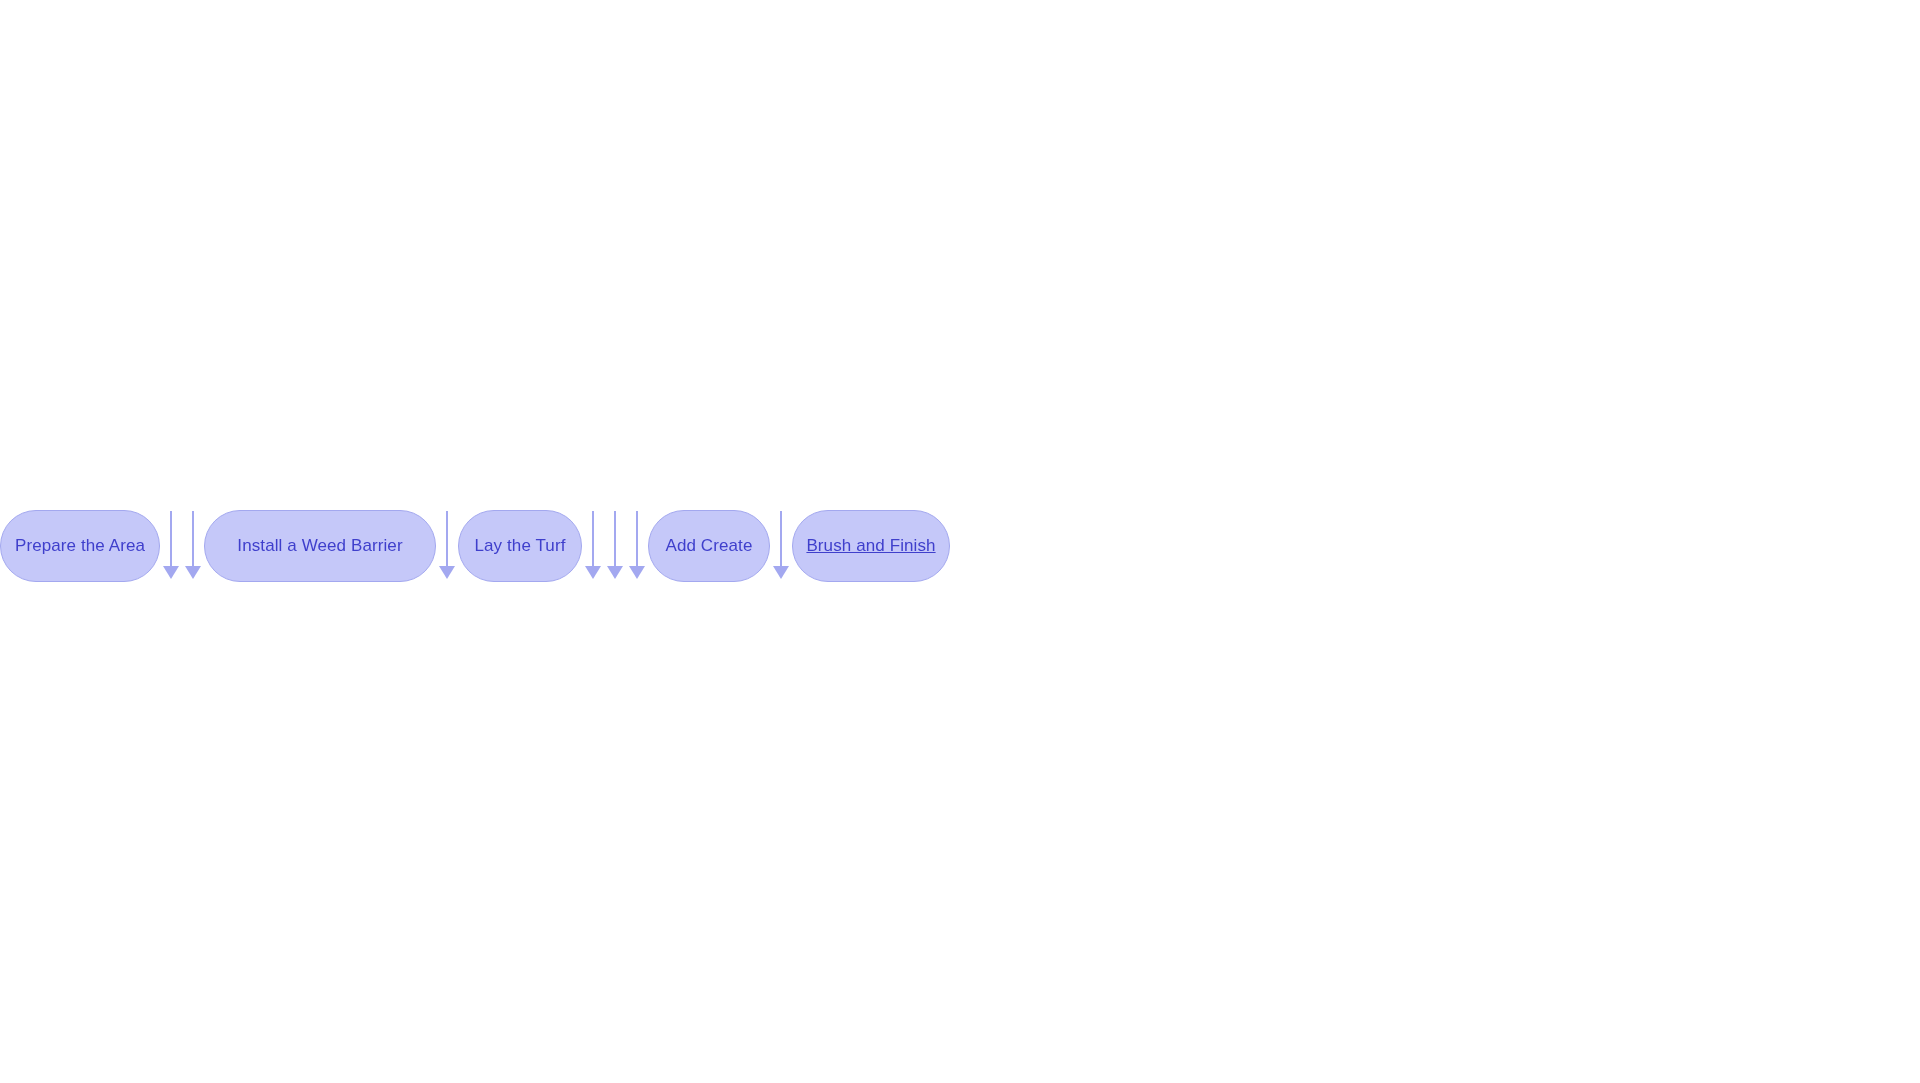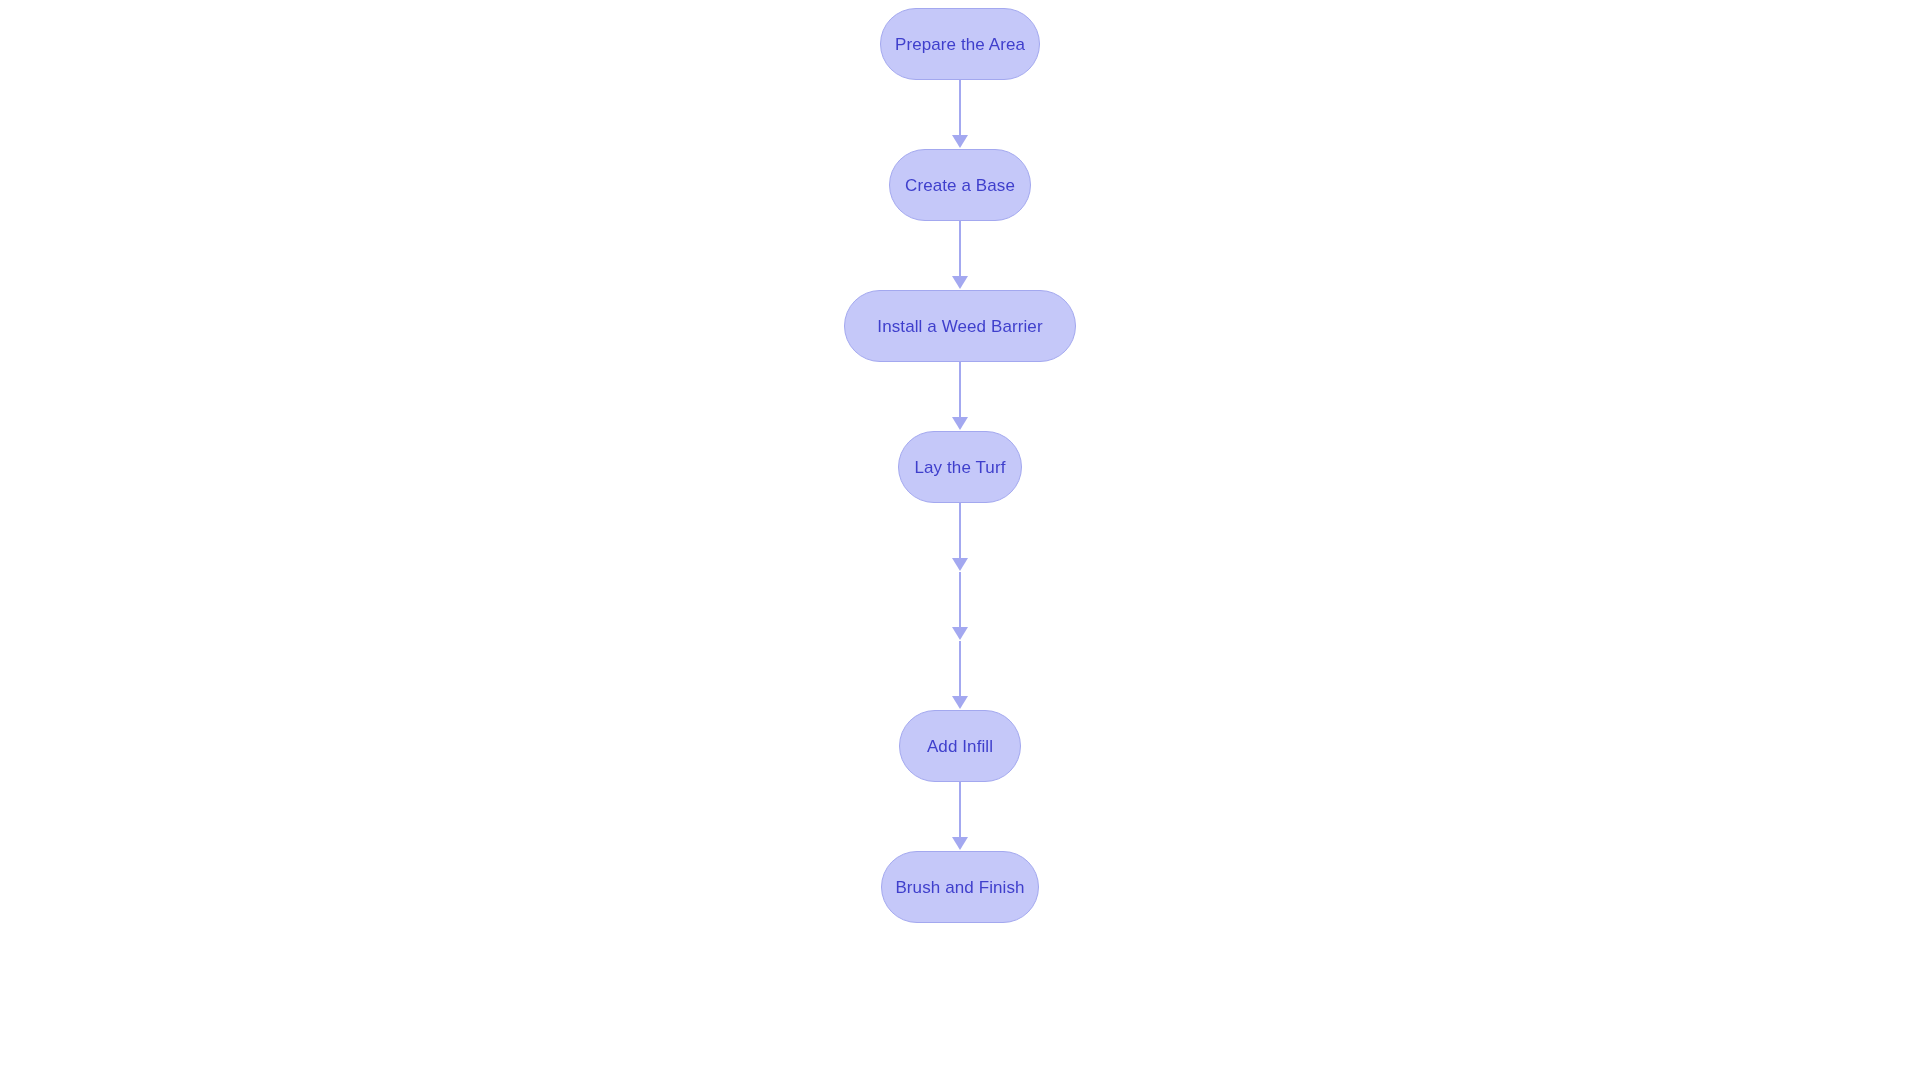--- a/index.html
+++ b/index.html
@@ -22,21 +22,20 @@
     background: #ffffff;
   }
 
   .flow-column {
     position: absolute;
     left: 0;
     top: 0;
     width: 1920px;
     height: 1083px;
     display: flex;
-    flex-direction: column;
     align-items: center;
     justify-content: flex-start;
     padding-top: 8px;
     box-sizing: border-box;
   }
 
   .flow-node {
     box-sizing: border-box;
     height: 72px;
     border-radius: 36px;
@@ -88,23 +87,20 @@
 
     <div class="flow-node" style="width: 160px;">
       <span>Prepare the Area</span>
     </div>
 
     <div class="flow-connector">
       <div class="connector-line"></div>
       <div class="connector-head"></div>
     </div>
 
-    <div class="flow-node" style="width: 142px;">
-      <span>Create a Base</span>
-    </div>
 
     <div class="flow-connector">
       <div class="connector-line"></div>
       <div class="connector-head"></div>
     </div>
 
     <div class="flow-node" style="width: 232px; justify-content: center;">
       <span>Install a Weed Barrier</span>
     </div>
 
@@ -128,26 +124,26 @@
       <div class="connector-head"></div>
     </div>
 
 
     <div class="flow-connector">
       <div class="connector-line"></div>
       <div class="connector-head"></div>
     </div>
 
     <div class="flow-node" style="width: 122px;">
-      <span>Add Infill</span>
+      <span>Add Create</span>
     </div>
 
     <div class="flow-connector">
       <div class="connector-line"></div>
       <div class="connector-head"></div>
     </div>
 
-    <div class="flow-node" style="width: 158px;">
+    <div class="flow-node" style="width: 158px; text-decoration: underline;">
       <span>Brush and Finish</span>
     </div>
 
   </div>
 </div>
 
 </body></html>

